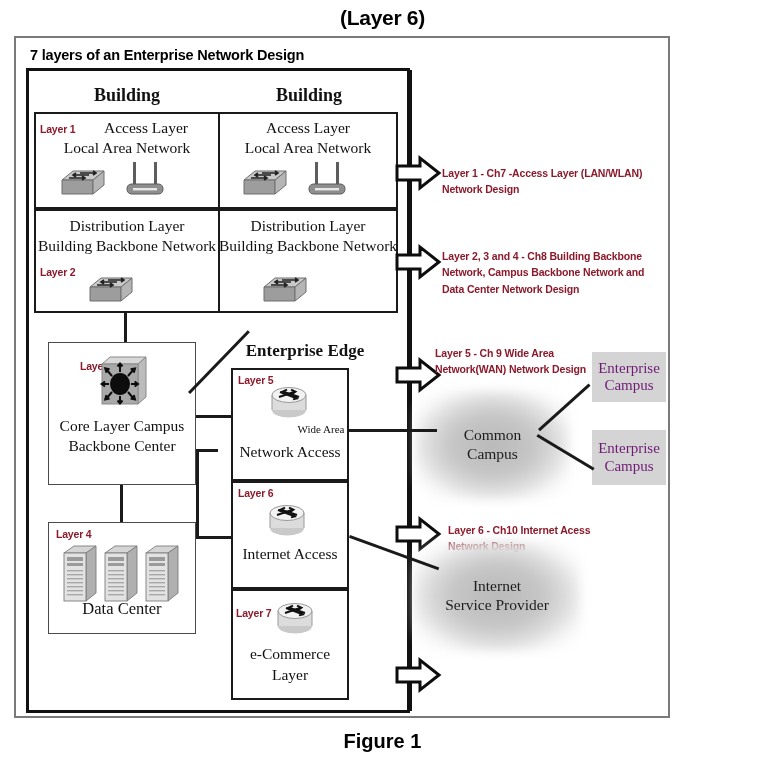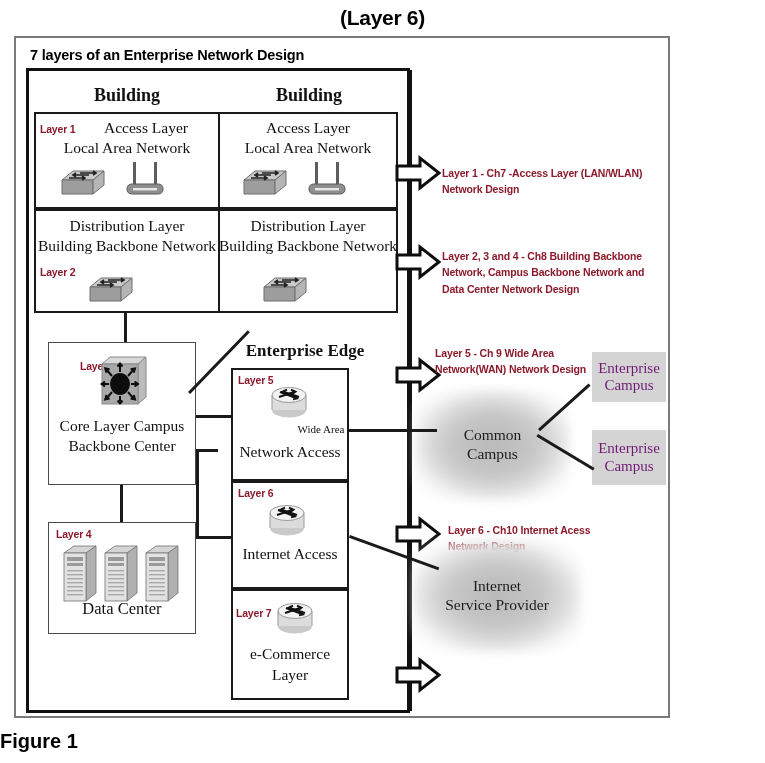--- a/index.html
+++ b/index.html
@@ -11,21 +11,21 @@
   }
   #page { position: relative; width: 765px; height: 763px; }
 
   .ttl {
     position: absolute; left: 0; top: 6px; width: 765px;
     text-align: center; font-size: 21px; font-weight: bold;
     color: #000; letter-spacing: -0.3px;
   }
   .cap {
     position: absolute; left: 0; top: 730px; width: 765px;
-    text-align: left; font-size: 20px; font-weight: bold; color: #000;
+    text-align: center; font-size: 20px; font-weight: bold; color: #000;
   }
 
   
   .outerbox {
     position: absolute; left: 14px; top: 36px;
     width: 656px; height: 682px;
     border: 2px solid #7a7a7a; background: #fff;
   }
   .hdr {
     position: absolute; left: 30px; top: 47px;

